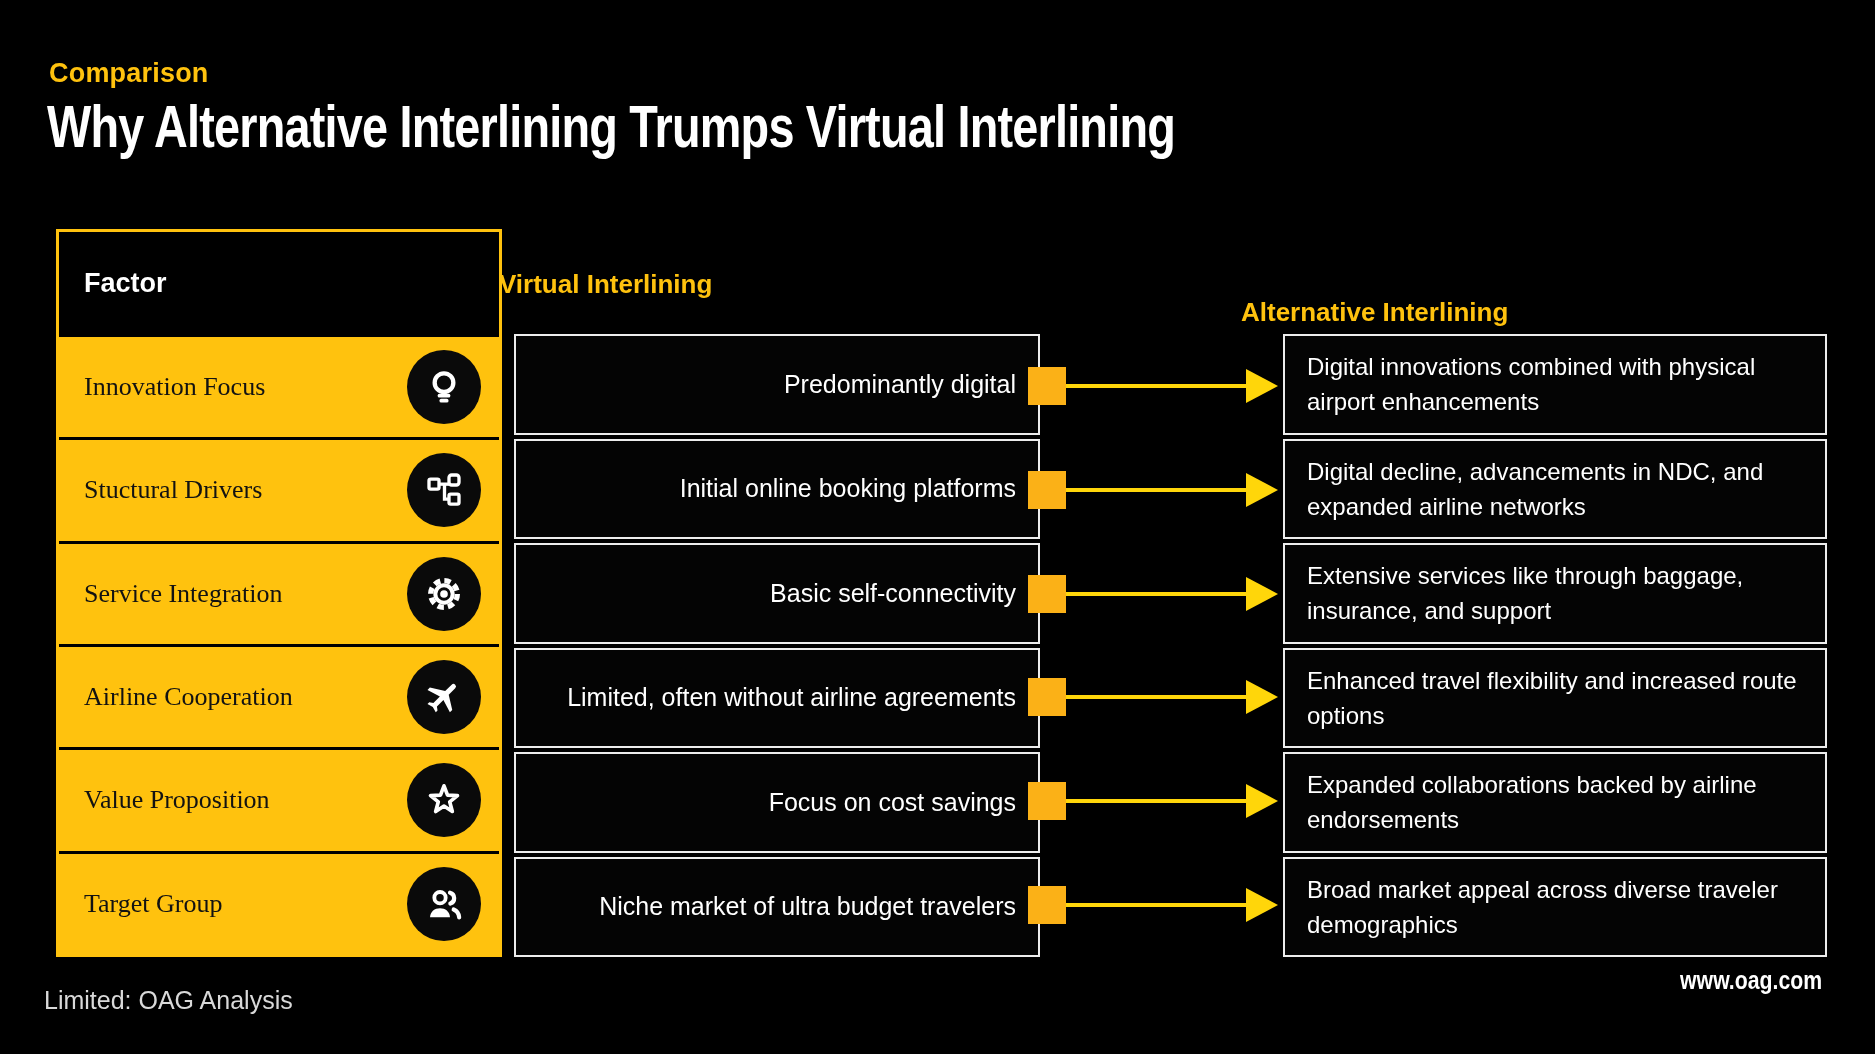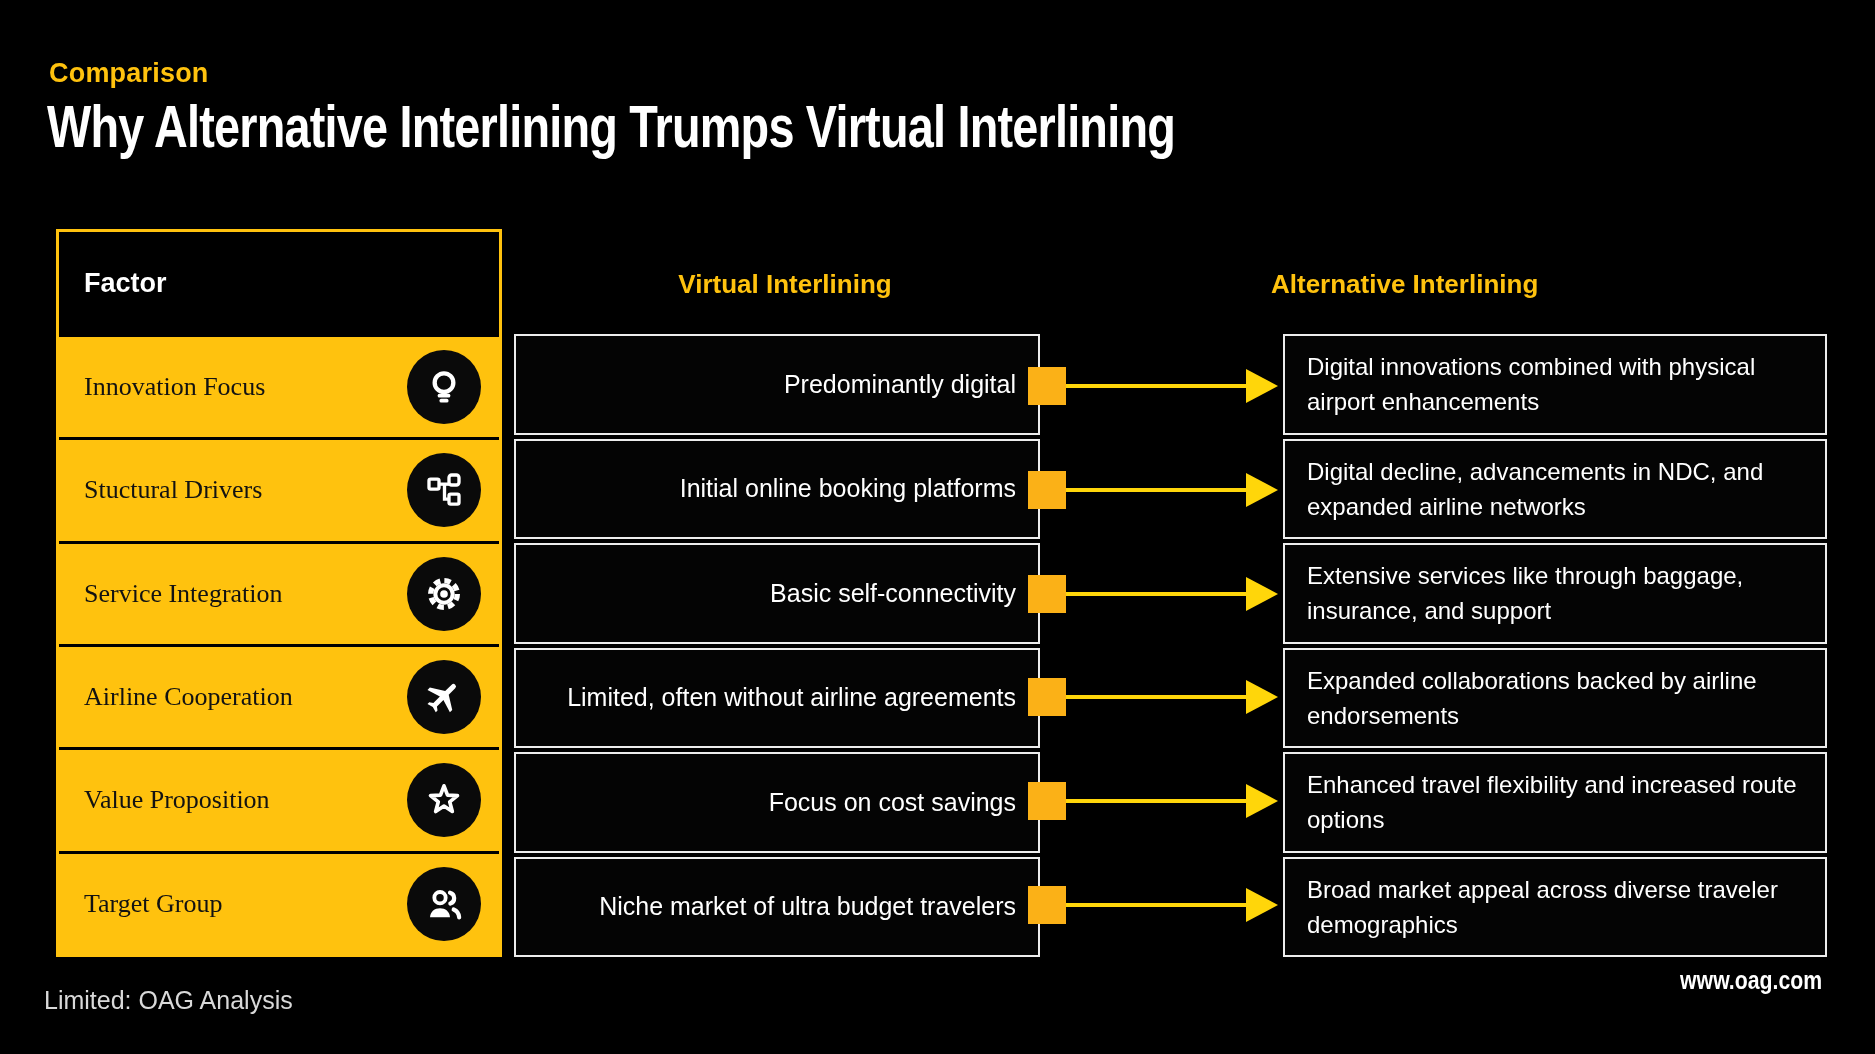--- a/index.html
+++ b/index.html
@@ -25,22 +25,22 @@
     position:absolute;left:47px;top:94px;width:1700px;
     color:#ffffff;font-size:60px;font-weight:700;line-height:66px;letter-spacing:-1px;
     transform:scaleX(.78);transform-origin:0 50%;white-space:nowrap;
   }
 
   
   .col-header{
     position:absolute;top:266px;height:36px;line-height:36px;
     color:var(--yellow);font-size:26px;font-weight:700;
   }
-  .col-header.vi{left:532px;width:526px;text-align:center;padding-right:20px;}
-  .col-header.ai{left:1251px;width:544px;text-align:left;padding-left:20px;}
+  .col-header.vi{left:499px;width:526px;text-align:left;padding-right:20px;}
+  .col-header.ai{left:1221px;width:544px;text-align:left;padding-left:20px;margin-top:28px;}
 
   
   .factor-table{
     position:absolute;left:56px;top:229px;width:446px;height:728px;
     border:3px solid var(--yellow);display:flex;flex-direction:column;background:var(--bg);
   }
   .factor-header{
     height:102px;background:#000;color:#fff;
     display:flex;align-items:center;padding-left:25px;
     font-size:27px;font-weight:700;
@@ -175,22 +175,22 @@
     <div class="cell">Basic self-connectivity</div>
     <div class="cell">Limited, often without airline agreements</div>
     <div class="cell">Focus on cost savings</div>
     <div class="cell">Niche market of ultra budget travelers</div>
   </div>
 
   <div class="cells ai">
     <div class="cell">Digital innovations combined with physical airport enhancements</div>
     <div class="cell">Digital decline, advancements in NDC, and expanded airline networks</div>
     <div class="cell">Extensive services like through baggage, insurance, and support</div>
+    <div class="cell">Enhanced travel flexibility and increased route options</div>
     <div class="cell">Expanded collaborations backed by airline endorsements</div>
-    <div class="cell">Enhanced travel flexibility and increased route options</div>
     <div class="cell">Broad market appeal across diverse traveler demographics</div>
   </div>
 
   <div class="connector" style="top:367px">
     <span class="sq"></span>
       <span class="ln"></span>
       <span class="tri"></span>
   </div>
   <div class="connector" style="top:471px">
     <span class="sq"></span>

